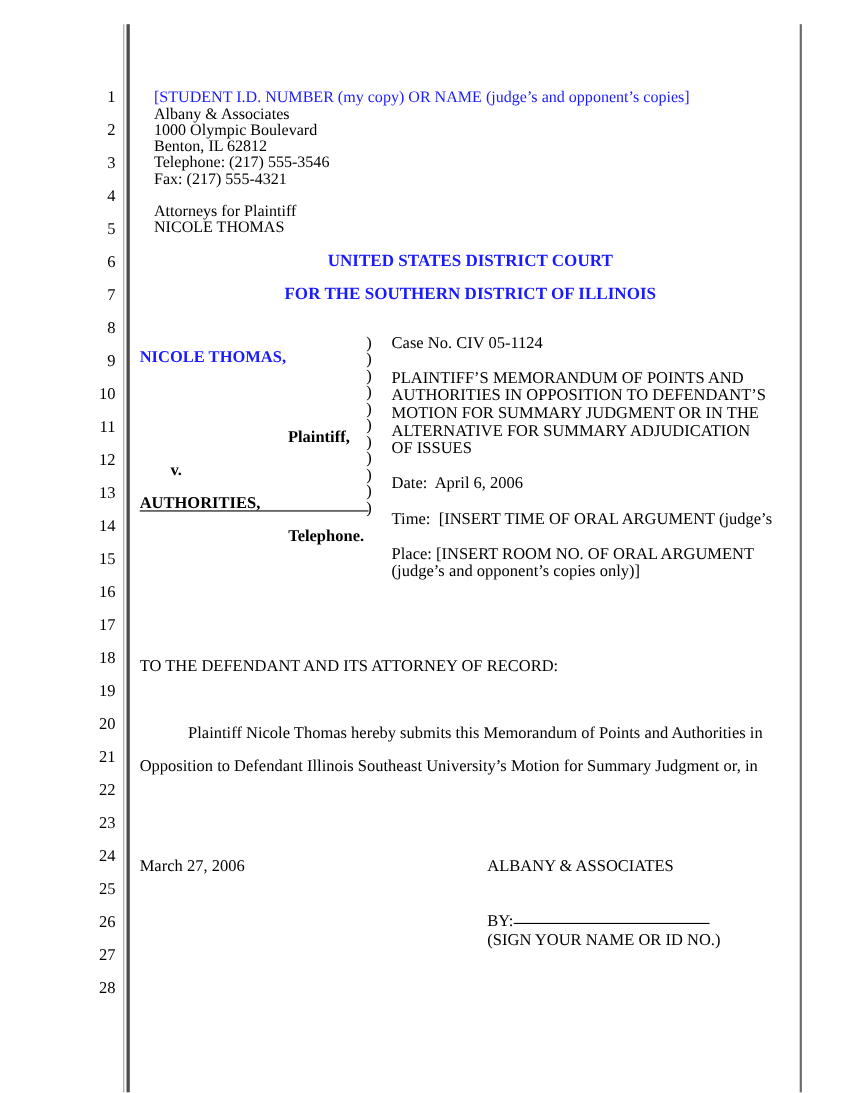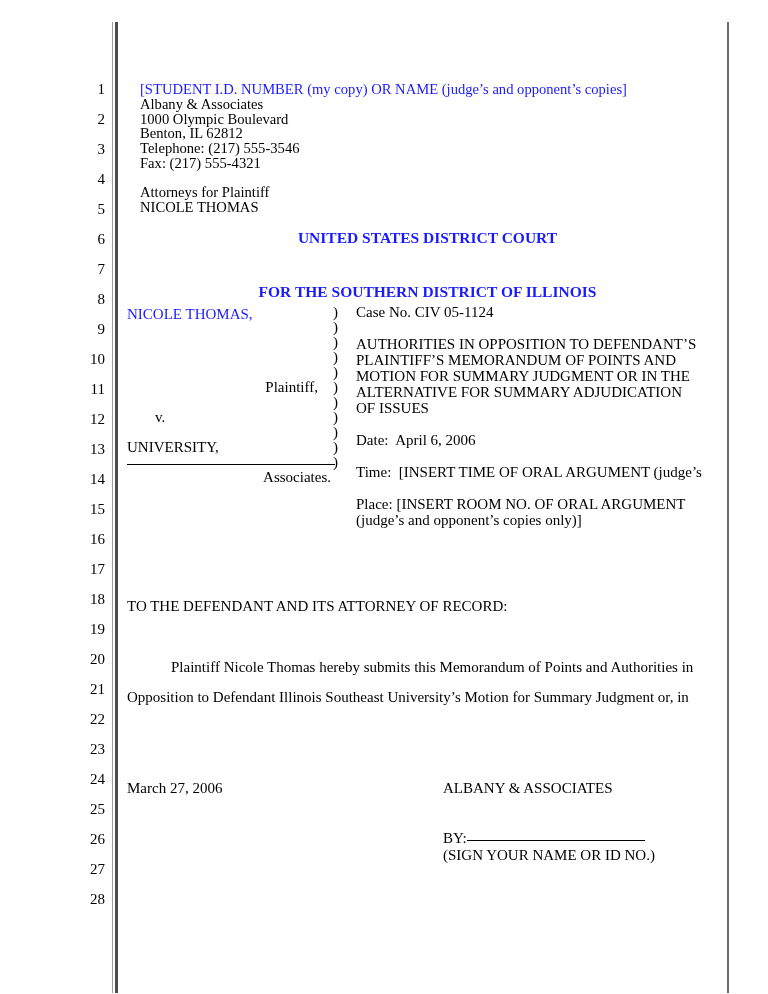--- a/index.html
+++ b/index.html
@@ -24,24 +24,24 @@
   .ab-spacer { height:14.75px; }
 
   .blue { color:#1a1aff; }
 
   
   .court-head {
     position:absolute; left:127px; width:601px; text-align:center;
     font-weight:bold; font-size:15.5px; color:#1a1aff; white-space:pre;
   }
   .court-head.l1 { top:229px; }
-  .court-head.l2 { top:259px;margin-top:24px; }
+  .court-head.l2 { top:259px; }
 
   
-  .caption-left { position:absolute; left:127px; top:307px; width:204px; }
+  .caption-left { position:absolute; left:127px; top:318px; width:204px;font-weight:bold; }
   .cl-line { font-size:15px; line-height:15px; white-space:pre; min-height:15px; }
   .cl-right { text-align:right; }
   .cl-plaintiff { padding-right:13px;margin-top:43px; }
   .cl-v { padding-left:28px; }
 
   .paren-col { position:absolute; left:333px; top:305px; }
   .paren-col div { font-size:15px; line-height:15px; }
 
   .caption-underline {
     position:absolute; left:127px; top:464px; width:208px; height:0;
@@ -122,45 +122,45 @@
   <div class="court-head l1">UNITED STATES DISTRICT COURT</div>
   <div class="court-head l2">FOR THE SOUTHERN DISTRICT OF ILLINOIS</div>
 
   <div class="caption-left">
     <div class="cl-line blue">NICOLE THOMAS,</div>
     <div class="cl-line"></div>
     <div class="cl-line cl-right cl-plaintiff">Plaintiff,</div>
     <div class="cl-line"></div>
     <div class="cl-line cl-v">v.</div>
     <div class="cl-line"></div>
-    <div class="cl-line">UNIVERSITY,</div>
+    <div class="cl-line">AUTHORITIES,</div>
     <div class="cl-line"></div>
-    <div class="cl-line cl-right">Associates.</div>
+    <div class="cl-line cl-right">Telephone.</div>
   </div>
 
   <div class="paren-col">
       <div>)</div>
       <div>)</div>
       <div>)</div>
       <div>)</div>
       <div>)</div>
       <div>)</div>
       <div>)</div>
       <div>)</div>
       <div>)</div>
       <div>)</div>
       <div>)</div>
     </div>
   <div class="caption-underline"></div>
 
   <div class="case-info">
     <div class="ci-line">Case No. CIV 05-1124</div>
     <div class="ci-line"></div>
+    <div class="ci-line">PLAINTIFF’S MEMORANDUM OF POINTS AND</div>
     <div class="ci-line">AUTHORITIES IN OPPOSITION TO DEFENDANT’S</div>
-    <div class="ci-line">PLAINTIFF’S MEMORANDUM OF POINTS AND</div>
     <div class="ci-line">MOTION FOR SUMMARY JUDGMENT OR IN THE</div>
     <div class="ci-line">ALTERNATIVE FOR SUMMARY ADJUDICATION</div>
     <div class="ci-line">OF ISSUES</div>
     <div class="ci-line"></div>
     <div class="ci-line">Date:  April 6, 2006</div>
     <div class="ci-line"></div>
     <div class="ci-line">Time:  [INSERT TIME OF ORAL ARGUMENT (judge’s</div>
     <div class="ci-line"></div>
     <div class="ci-line">Place: [INSERT ROOM NO. OF ORAL ARGUMENT</div>
     <div class="ci-line">(judge’s and opponent’s copies only)]</div>

